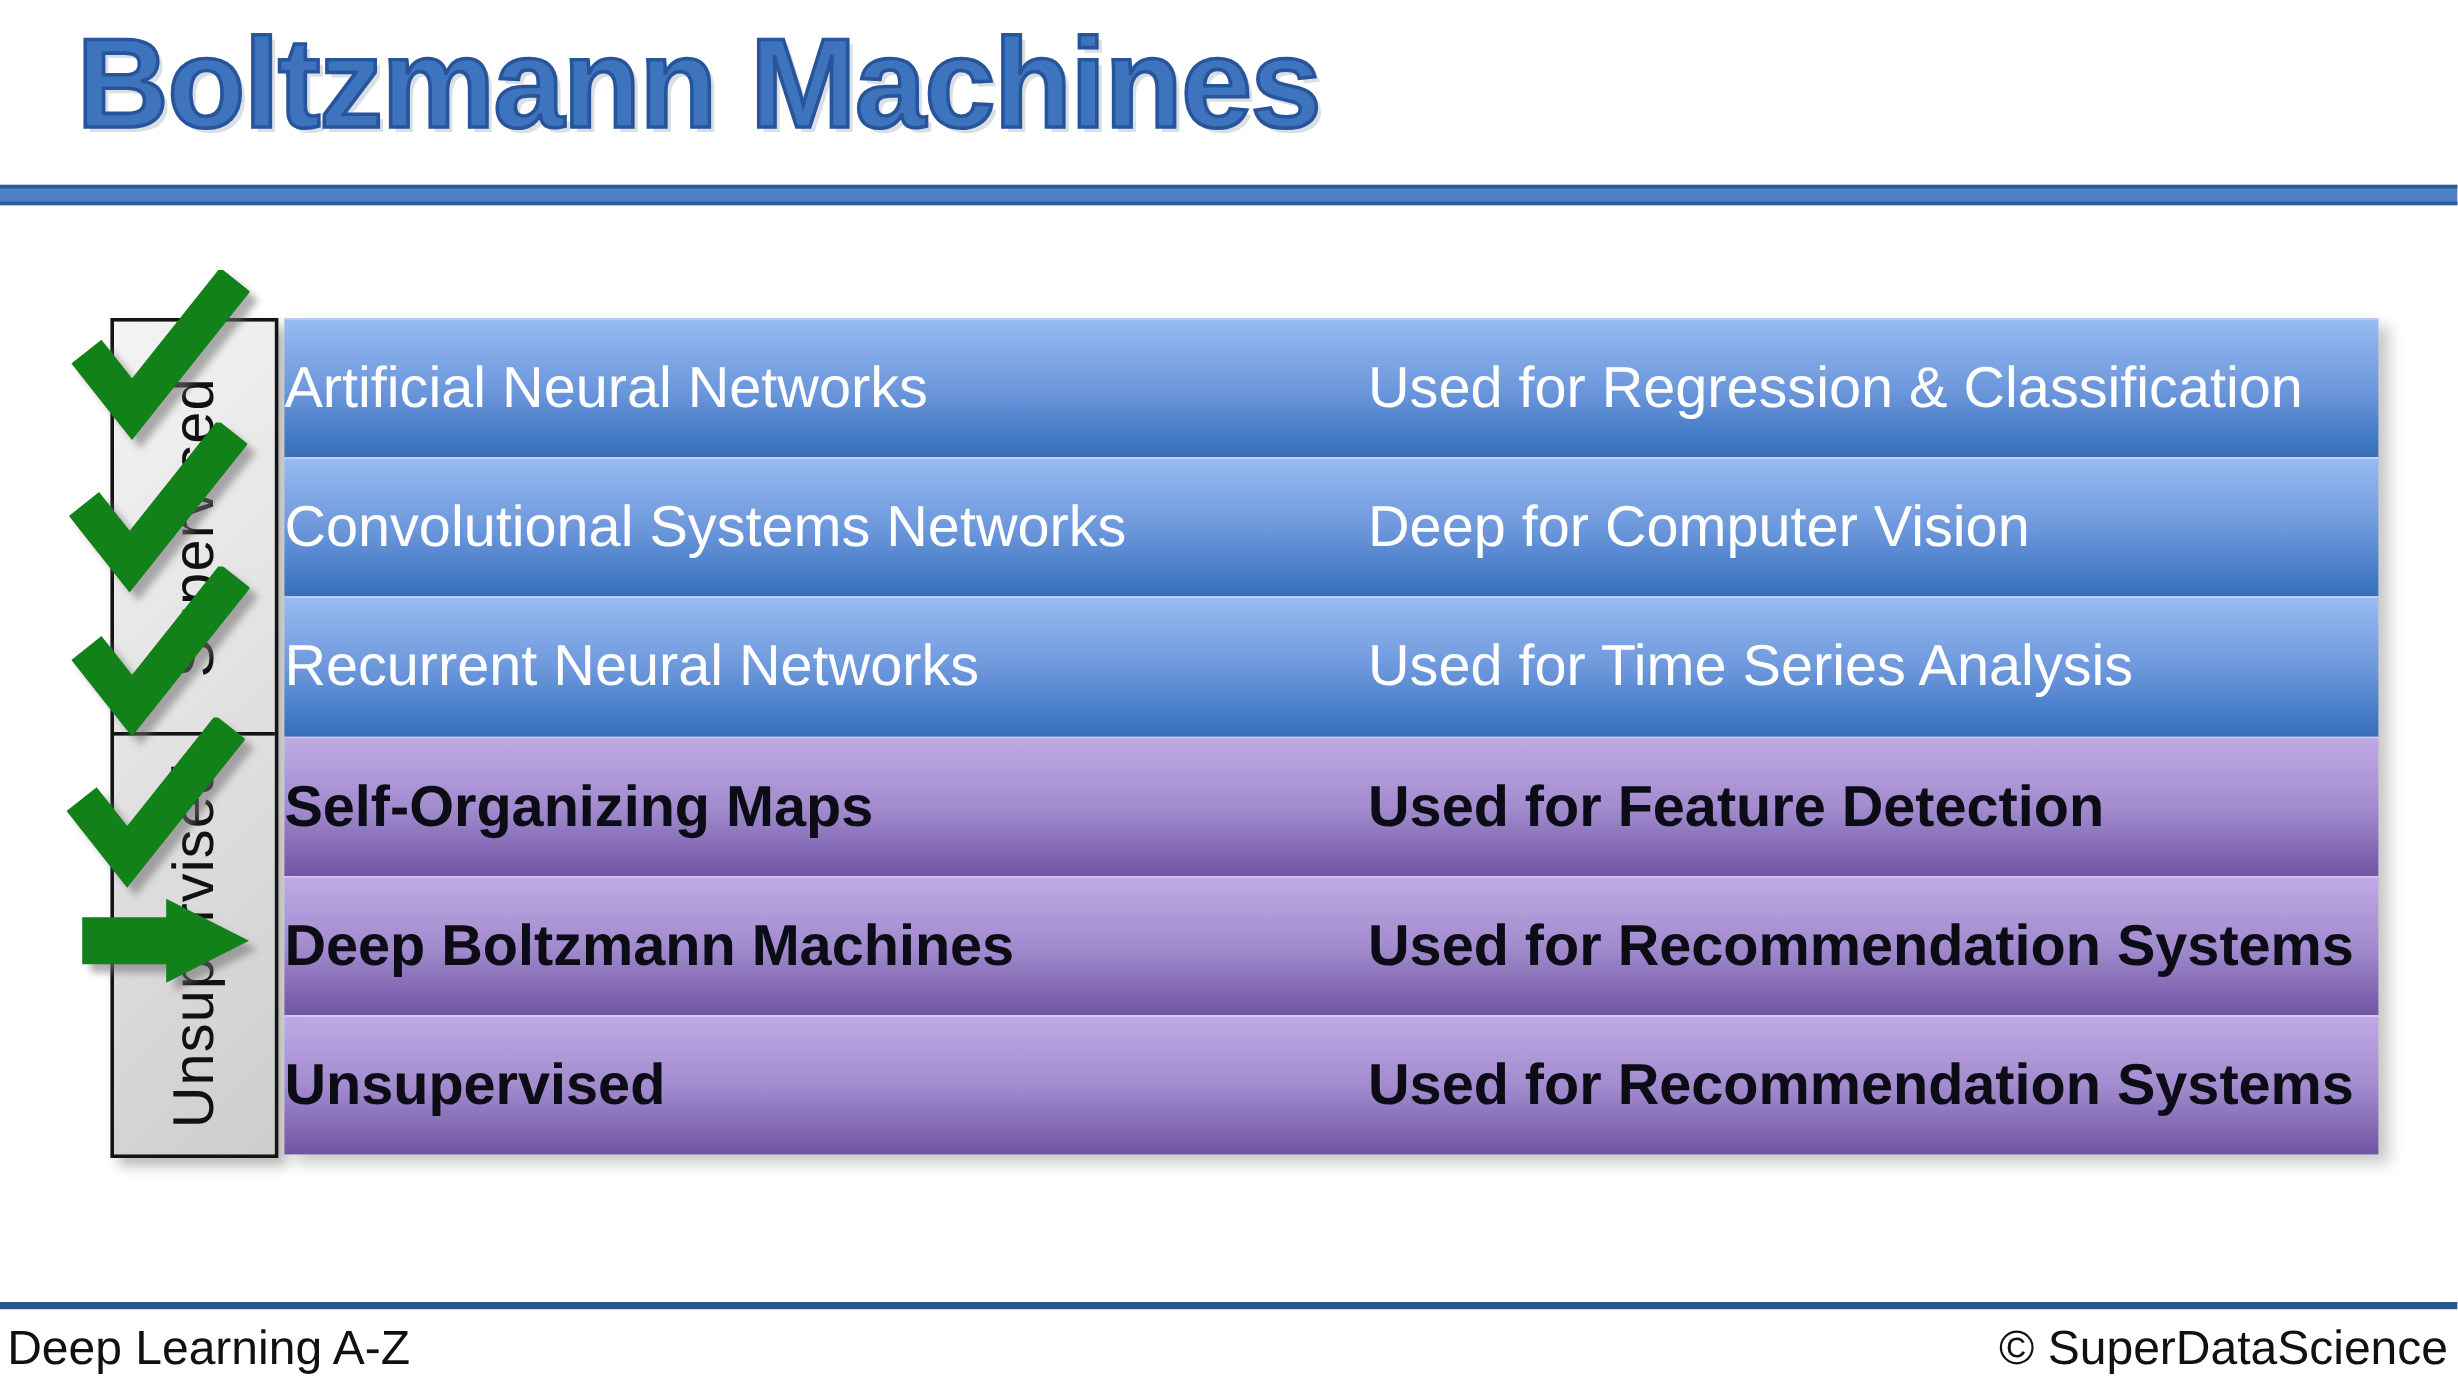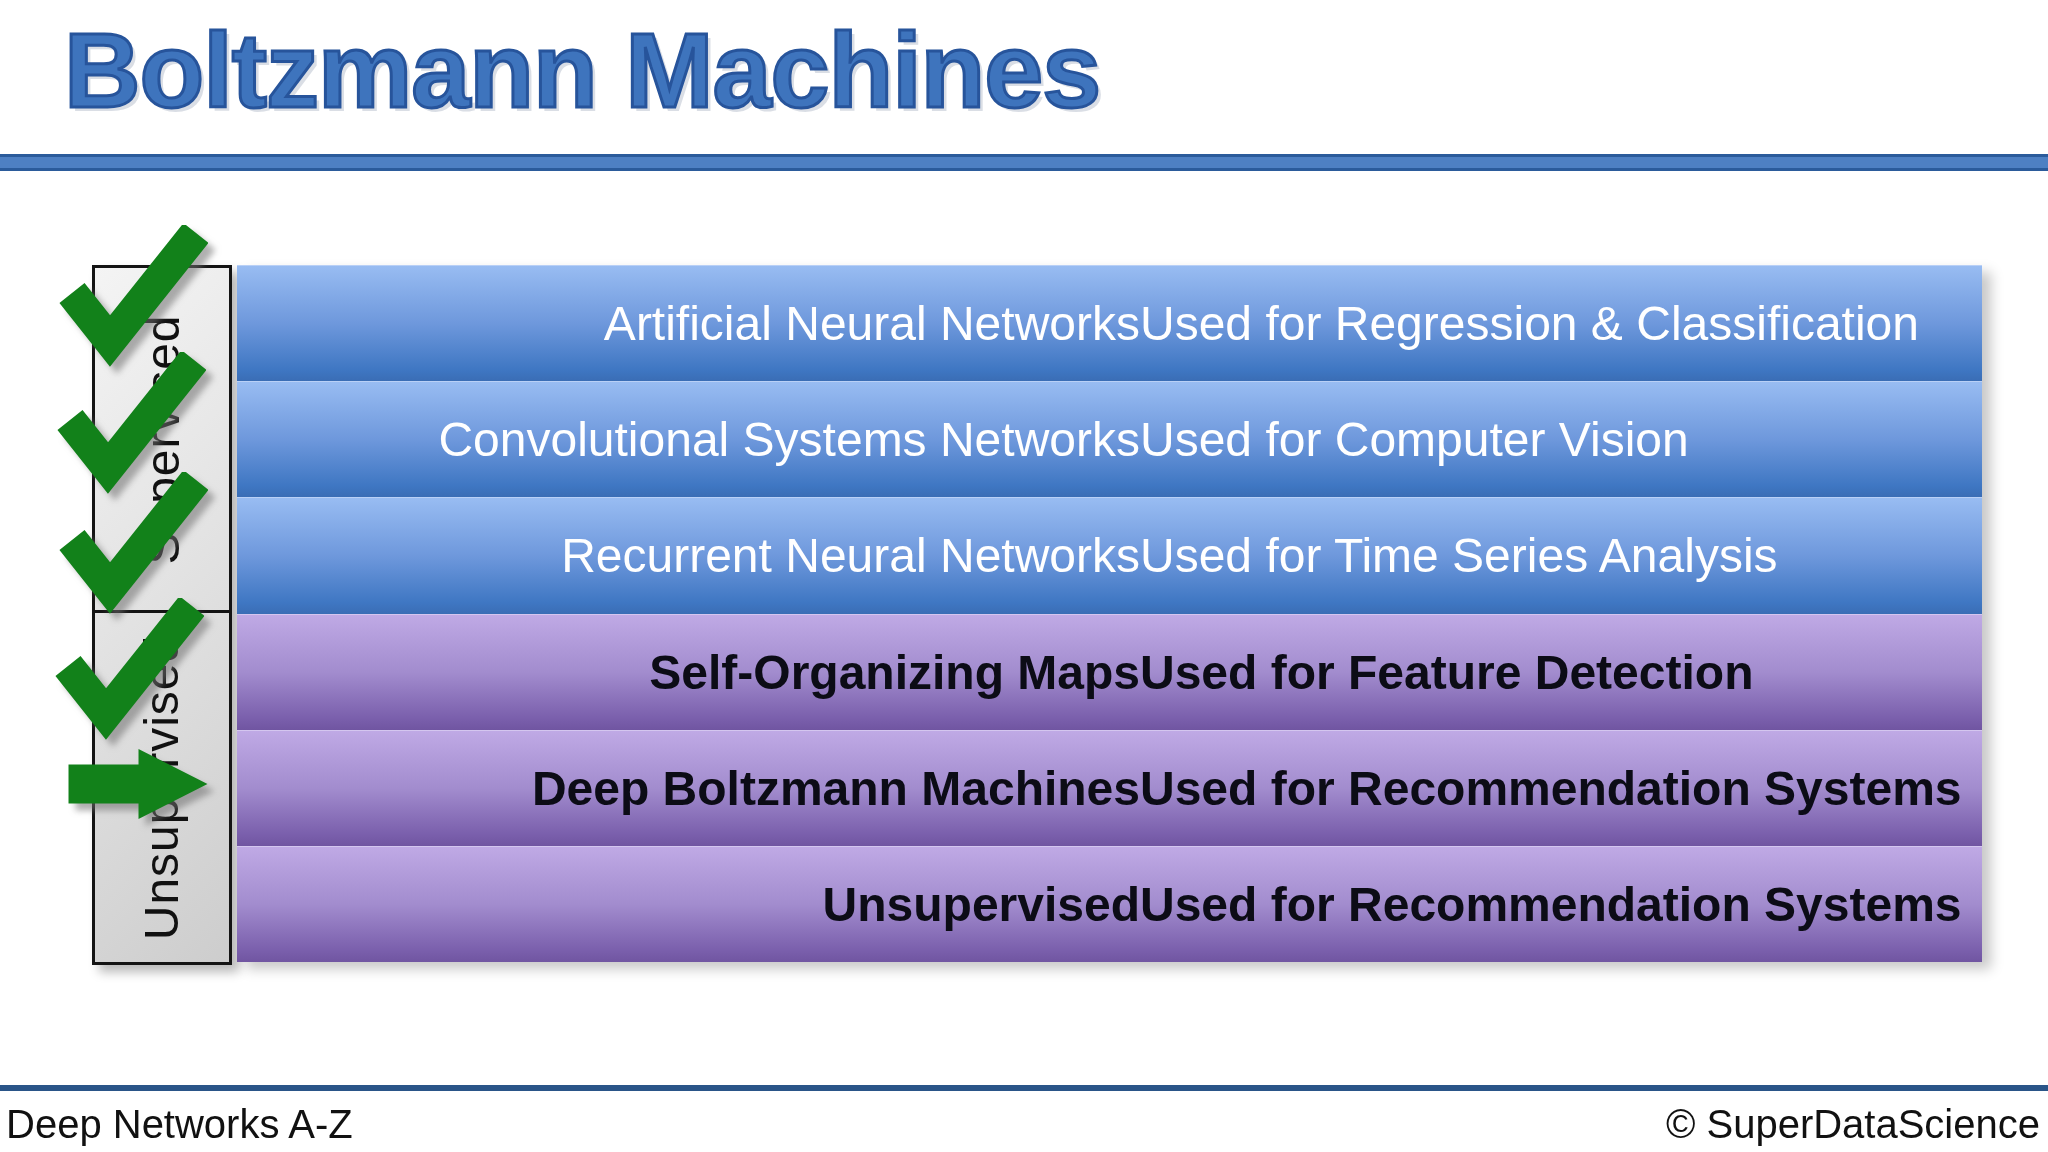--- a/index.html
+++ b/index.html
@@ -52,21 +52,21 @@
     background:linear-gradient(to bottom,#98BCF2 0%,#6E98DC 50%,#3F77C3 90%,#3A6DB5 100%);
     color:#ffffff;
     border-top:1px solid #b9d0f6;
   }
   .row--purple{
     background:linear-gradient(to bottom,#BFA9E5 0%,#A28CCE 50%,#7A5FAC 90%,#7055A1 100%);
     color:#0C0C16;
     border-top:1px solid #d4c6ef;
     font-weight:bold;
   }
-  .row-name{width:903px;box-sizing:border-box;white-space:nowrap;text-align:right;}
+  .row-name{width:903px;box-sizing:border-box;white-space:nowrap;}
   .row-use{flex:1;white-space:nowrap;}
   
   .marker{position:absolute;filter:drop-shadow(7px 7px 3px rgba(110,110,110,0.55));}
   
   .footer-line{
     position:absolute;left:0;top:1085px;width:2048px;height:6px;background:#2A5588;
   }
   .footer-left{
     position:absolute;left:6px;top:1102px;font-size:40px;color:#111111;white-space:nowrap;
   }
@@ -89,21 +89,21 @@
   </div>
 </div>
 
 <div class="rows">
   <div class="row row--blue">
     <div class="row-name">Artificial Neural Networks</div>
     <div class="row-use">Used for Regression &amp; Classification</div>
   </div>
   <div class="row row--blue">
     <div class="row-name">Convolutional Systems Networks</div>
-    <div class="row-use">Used for Computer Vision</div>
+    <div class="row-use">Deep for Computer Vision</div>
   </div>
   <div class="row row--blue">
     <div class="row-name">Recurrent Neural Networks</div>
     <div class="row-use">Used for Time Series Analysis</div>
   </div>
   <div class="row row--purple">
     <div class="row-name">Self-Organizing Maps</div>
     <div class="row-use">Used for Feature Detection</div>
   </div>
   <div class="row row--purple">
@@ -126,14 +126,14 @@
   <polyline points="14,68 52,116 138,8" fill="none" stroke="#12811A" stroke-width="32" stroke-linecap="butt" stroke-linejoin="miter"></polyline>
 </svg>
 <svg class="marker" style="left:54px;top:598px;" width="150" height="155" viewBox="0 0 150 155">
   <polyline points="14,68 52,116 138,8" fill="none" stroke="#12811A" stroke-width="32" stroke-linecap="butt" stroke-linejoin="miter"></polyline>
 </svg>
 <svg class="marker" style="left:68px;top:749px;" width="140" height="70" viewBox="0 0 135 68">
   <polygon points="0,15 68,15 68,0 135,34 68,68 68,53 0,53" fill="#12811A"></polygon>
 </svg>
 
 <div class="footer-line"></div>
-<div class="footer-left">Deep Networks A-Z</div>
+<div class="footer-left">Deep Learning A-Z</div>
 <div class="footer-right">© SuperDataScience</div>
 
 </body></html>

